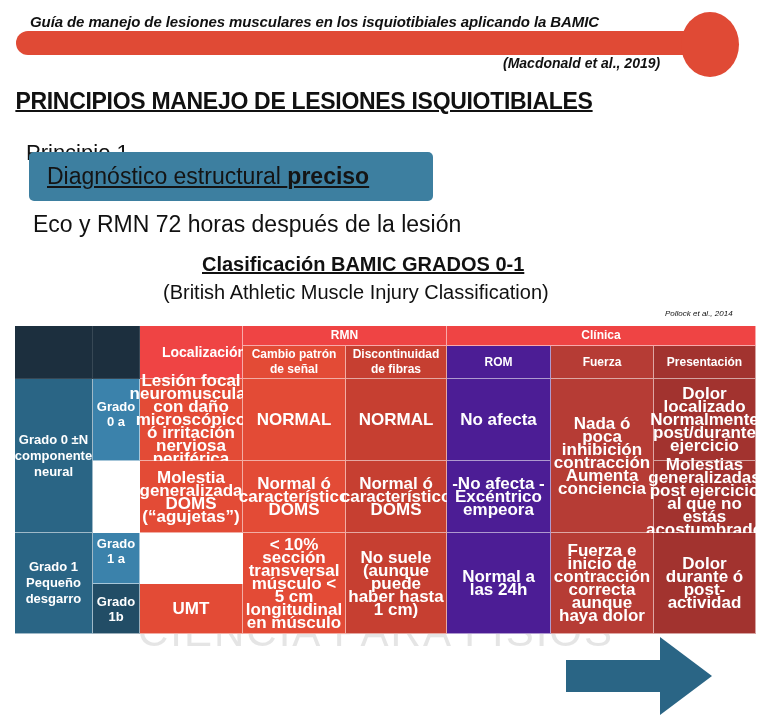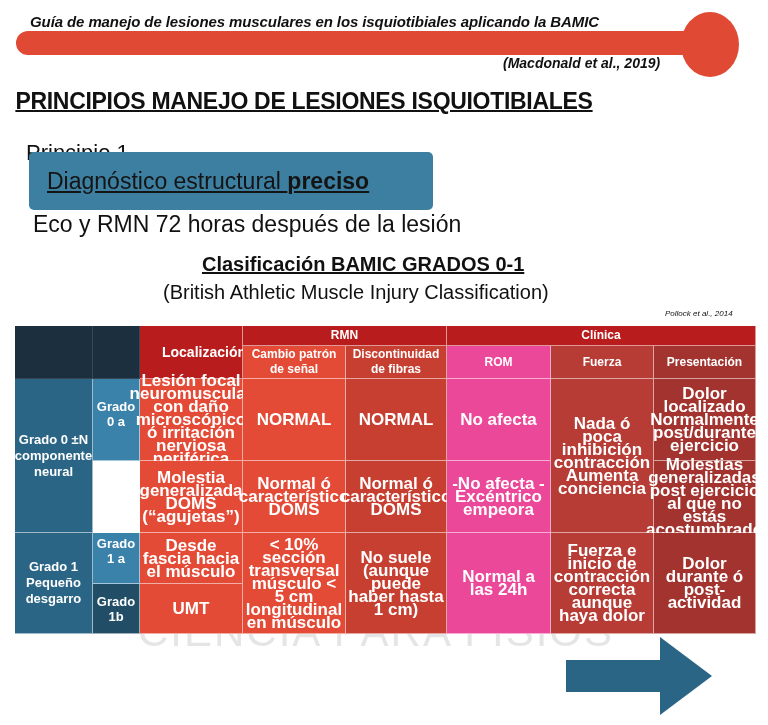--- a/index.html
+++ b/index.html
@@ -26,21 +26,21 @@
 
   .main-title {
     position: absolute; left: 0; width: 608px; top: 88px; text-align: center;
     font-size: 23px; font-weight: bold; text-decoration: underline; text-decoration-thickness: 2px;
     letter-spacing: -0.3px; white-space: nowrap;
   }
   .principle {
     position: absolute; left: 26px; top: 117px; font-size: 22px; font-weight: normal; white-space: nowrap; margin-top: 23px;
   }
   .diag-box {
-    position: absolute; left: 29px; top: 152px; width: 404px; height: 58px;
+    position: absolute; left: 29px; top: 152px; width: 404px; height: 49px;
     background: #3d7fa0; border-radius: 5px;
     display: flex; align-items: center; padding-left: 18px;
     font-size: 23px; text-decoration: underline; white-space: nowrap; color: #141414;
   }
   .diag-box b { font-weight: bold; }
   .eco-line {
     position: absolute; left: 33px; top: 211px; font-size: 23px; white-space: nowrap;
   }
   .class-title {
     position: absolute; left: 202px; top: 253px; font-size: 20px; font-weight: bold;
@@ -63,27 +63,27 @@
     gap: 0;
   }
   .cell {
     display: flex; align-items: center; justify-content: center; text-align: center;
     color: #ffffff; font-weight: bold; font-size: 17px; line-height: 13px;
     border-right: 1px solid rgba(255,255,255,0.55);
     border-bottom: 1px solid rgba(255,255,255,0.55);
     padding: 0 2px;
   }
   .hdr-dark { background: #1c2f3e; border-color: rgba(255,255,255,0.12); }
-  .hdr-blue { background: #b91c1c; }
+  .hdr-blue { background: #ef4444; }
   .hdr-blue-big { font-size: 14px; padding-left: 28px; }
   .grp-hdr { font-size: 12px; }
   .sub-hdr { font-size: 12px; line-height: 15px; }
   .red1 { background: #e34b36; }
   .red2 { background: #c63f31; }
-  .red3 { background: #ec4899; }
+  .red3 { background: #4c1d95; }
   .red4 { background: #b63c35; }
   .red5 { background: #a2332f; }
   .grado-main { background: #2a6585; font-size: 13px; line-height: 16px; }
   .grado-sub-light { background: #3b82ab; font-size: 13px; line-height: 15px; align-items: flex-start; padding-top: 20px; }
   .grado-sub-dark { background: #224d66; font-size: 13px; line-height: 15px; }
   .grado-1a { background: #3b82ab; font-size: 13px; line-height: 15px; align-items: flex-start; padding-top: 3px; }
 
   .watermark {
     position: absolute; left: 138px; top: 608px; font-size: 42px; color: rgba(180,180,180,0.35);
     letter-spacing: 2px; white-space: nowrap; font-weight: normal;
@@ -142,21 +142,20 @@
 
   <div class="cell red1" style="grid-column:3; grid-row:4;">Molestia generalizada DOMS (“agujetas”)</div>
   <div class="cell red1" style="grid-column:4; grid-row:4;">Normal ó característico DOMS</div>
   <div class="cell red2" style="grid-column:5; grid-row:4;">Normal ó característico DOMS</div>
   <div class="cell red3" style="grid-column:6; grid-row:4;">-No afecta -Excéntrico empeora</div>
   <div class="cell red5" style="grid-column:8; grid-row:4;">Molestias generalizadas post ejercicio al que no estás acostumbrado</div>
 
   <div class="cell grado-main" style="grid-column:1; grid-row:5 / 7;">Grado 1 Pequeño desgarro</div>
 
   <div class="cell grado-1a" style="grid-column:2; grid-row:5;">Grado 1 a</div>
-  <div class="cell red1" style="grid-column:3; grid-row:5;">Desde fascia hacia el  músculo</div>
   <div class="cell red1" style="grid-column:4; grid-row:5 / 7;">&lt; 10% sección transversal músculo &lt; 5 cm longitudinal en músculo</div>
   <div class="cell red2" style="grid-column:5; grid-row:5 / 7;">No suele (aunque puede haber hasta 1 cm)</div>
   <div class="cell red3" style="grid-column:6; grid-row:5 / 7;">Normal a las 24h</div>
   <div class="cell red4" style="grid-column:7; grid-row:5 / 7;">Fuerza e inicio de contracción correcta aunque haya dolor</div>
   <div class="cell red5" style="grid-column:8; grid-row:5 / 7;">Dolor durante ó post-actividad</div>
 
   <div class="cell grado-sub-dark" style="grid-column:2; grid-row:6;">Grado 1b</div>
   <div class="cell red1" style="grid-column:3; grid-row:6;">UMT</div>
 </div>
 

